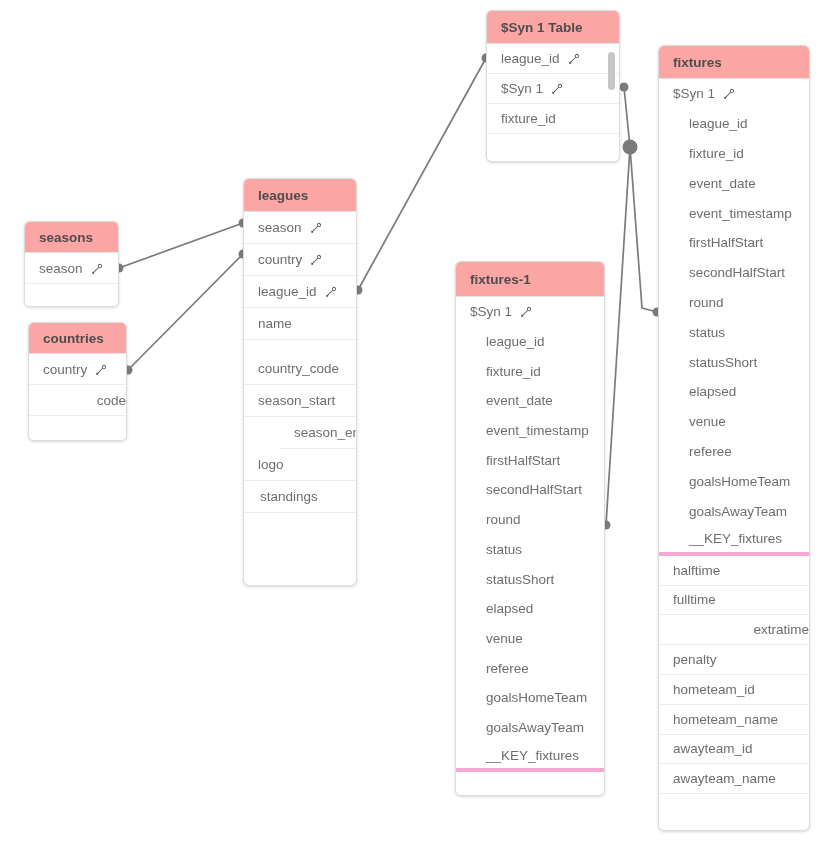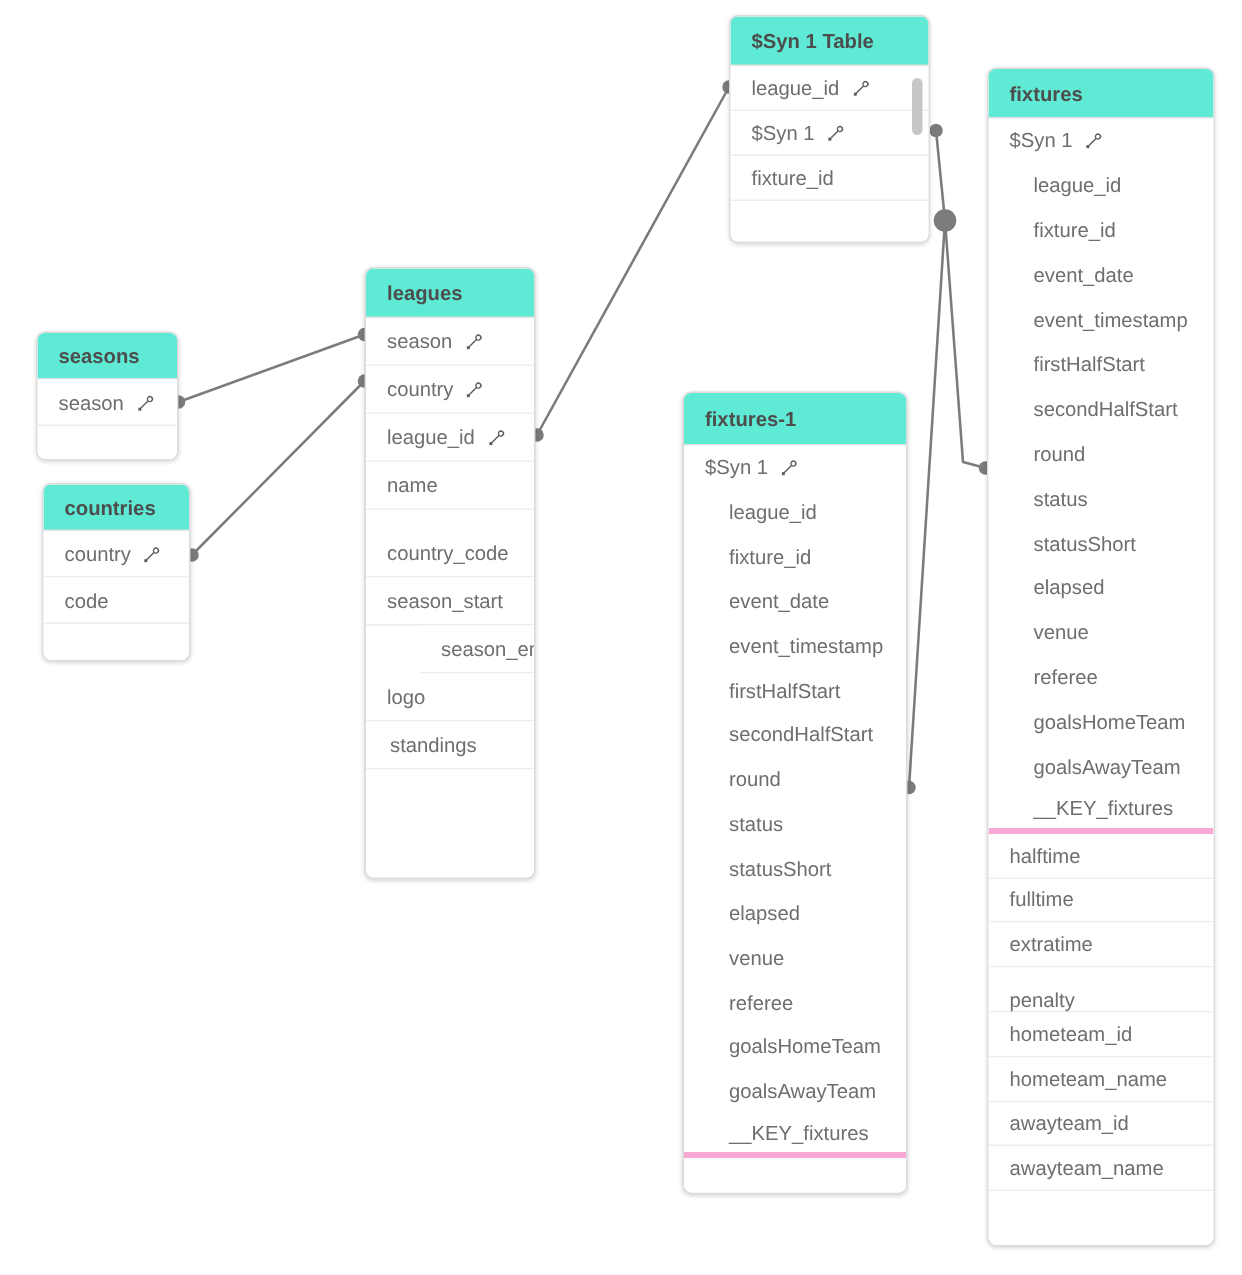--- a/index.html
+++ b/index.html
@@ -33,21 +33,21 @@
     position: absolute;
     background: #ffffff;
     border: 1px solid #dcdcdc;
     border-radius: 6px;
     box-shadow: 0 1px 3px rgba(0,0,0,0.16);
     box-sizing: border-box;
     z-index: 2;
     overflow: hidden;
   }
   .tbl-head {
-    background: #5eead4;
+    background: #fca5a5;
     border-bottom: 1px solid #e2e2e2;
     font-size: 13.5px;
     font-weight: bold;
     color: #4d4d4d;
     padding: 0 0 0 14px;
     display: flex;
     align-items: center;
     box-sizing: border-box;
     text-align: center;
   }
@@ -145,21 +145,21 @@
           <div class="row" style="height: 31px;">
             <span>country</span>
             <span class="keyicon">
               <svg viewBox="0 0 16 16" width="13" height="13">
                 <g fill="#5a5a5a">
                   <path d="M14.1 1.9a2.6 2.6 0 0 0-3.7 0 2.6 2.6 0 0 0-.35 3.25L4.3 10.9l-.95-.2-.85.85.55.9-.6.6.5.5.6-.6.9.55.85-.85-.2-.95 5.75-5.75a2.6 2.6 0 0 0 3.25-.35 2.6 2.6 0 0 0 0-3.7zm-.78 2.92a1.5 1.5 0 1 1-2.12-2.12 1.5 1.5 0 0 1 2.12 2.12z"></path>
                 </g>
               </svg>
             </span>
           </div>
-          <div class="row" style="height: 31px;">
+          <div class="row" style="height: 31px; justify-content: flex-end;">
             <span>code</span>
           </div>
           <div class="row empty last" style="height: 31px;">
             <span></span>
           </div>
         </div>
       </div>
       <div class="tbl" style="left: 243px; top: 178px; width: 114px; height: 408px;">
         <div class="tbl-head" style="height: 33px;">leagues</div>
         <div class="rows">
@@ -368,24 +368,24 @@
           </div>
           <div class="row indent grp-end" style="height: 29.8px;">
             <span>__KEY_fixtures</span>
           </div>
           <div class="row" style="height: 29.8px; text-align: center;">
             <span>halftime</span>
           </div>
           <div class="row" style="height: 29.8px;">
             <span>fulltime</span>
           </div>
-          <div class="row" style="height: 29.8px;">
+          <div class="row" style="height: 29.8px; justify-content: flex-end;">
             <span>extratime</span>
           </div>
-          <div class="row" style="height: 29.8px; align-items: flex-end;">
+          <div class="row" style="height: 29.8px;">
             <span>penalty</span>
           </div>
           <div class="row" style="height: 29.8px;">
             <span>hometeam_id</span>
           </div>
           <div class="row" style="height: 29.8px;">
             <span>hometeam_name</span>
           </div>
           <div class="row" style="height: 29.8px;">
             <span>awayteam_id</span>

